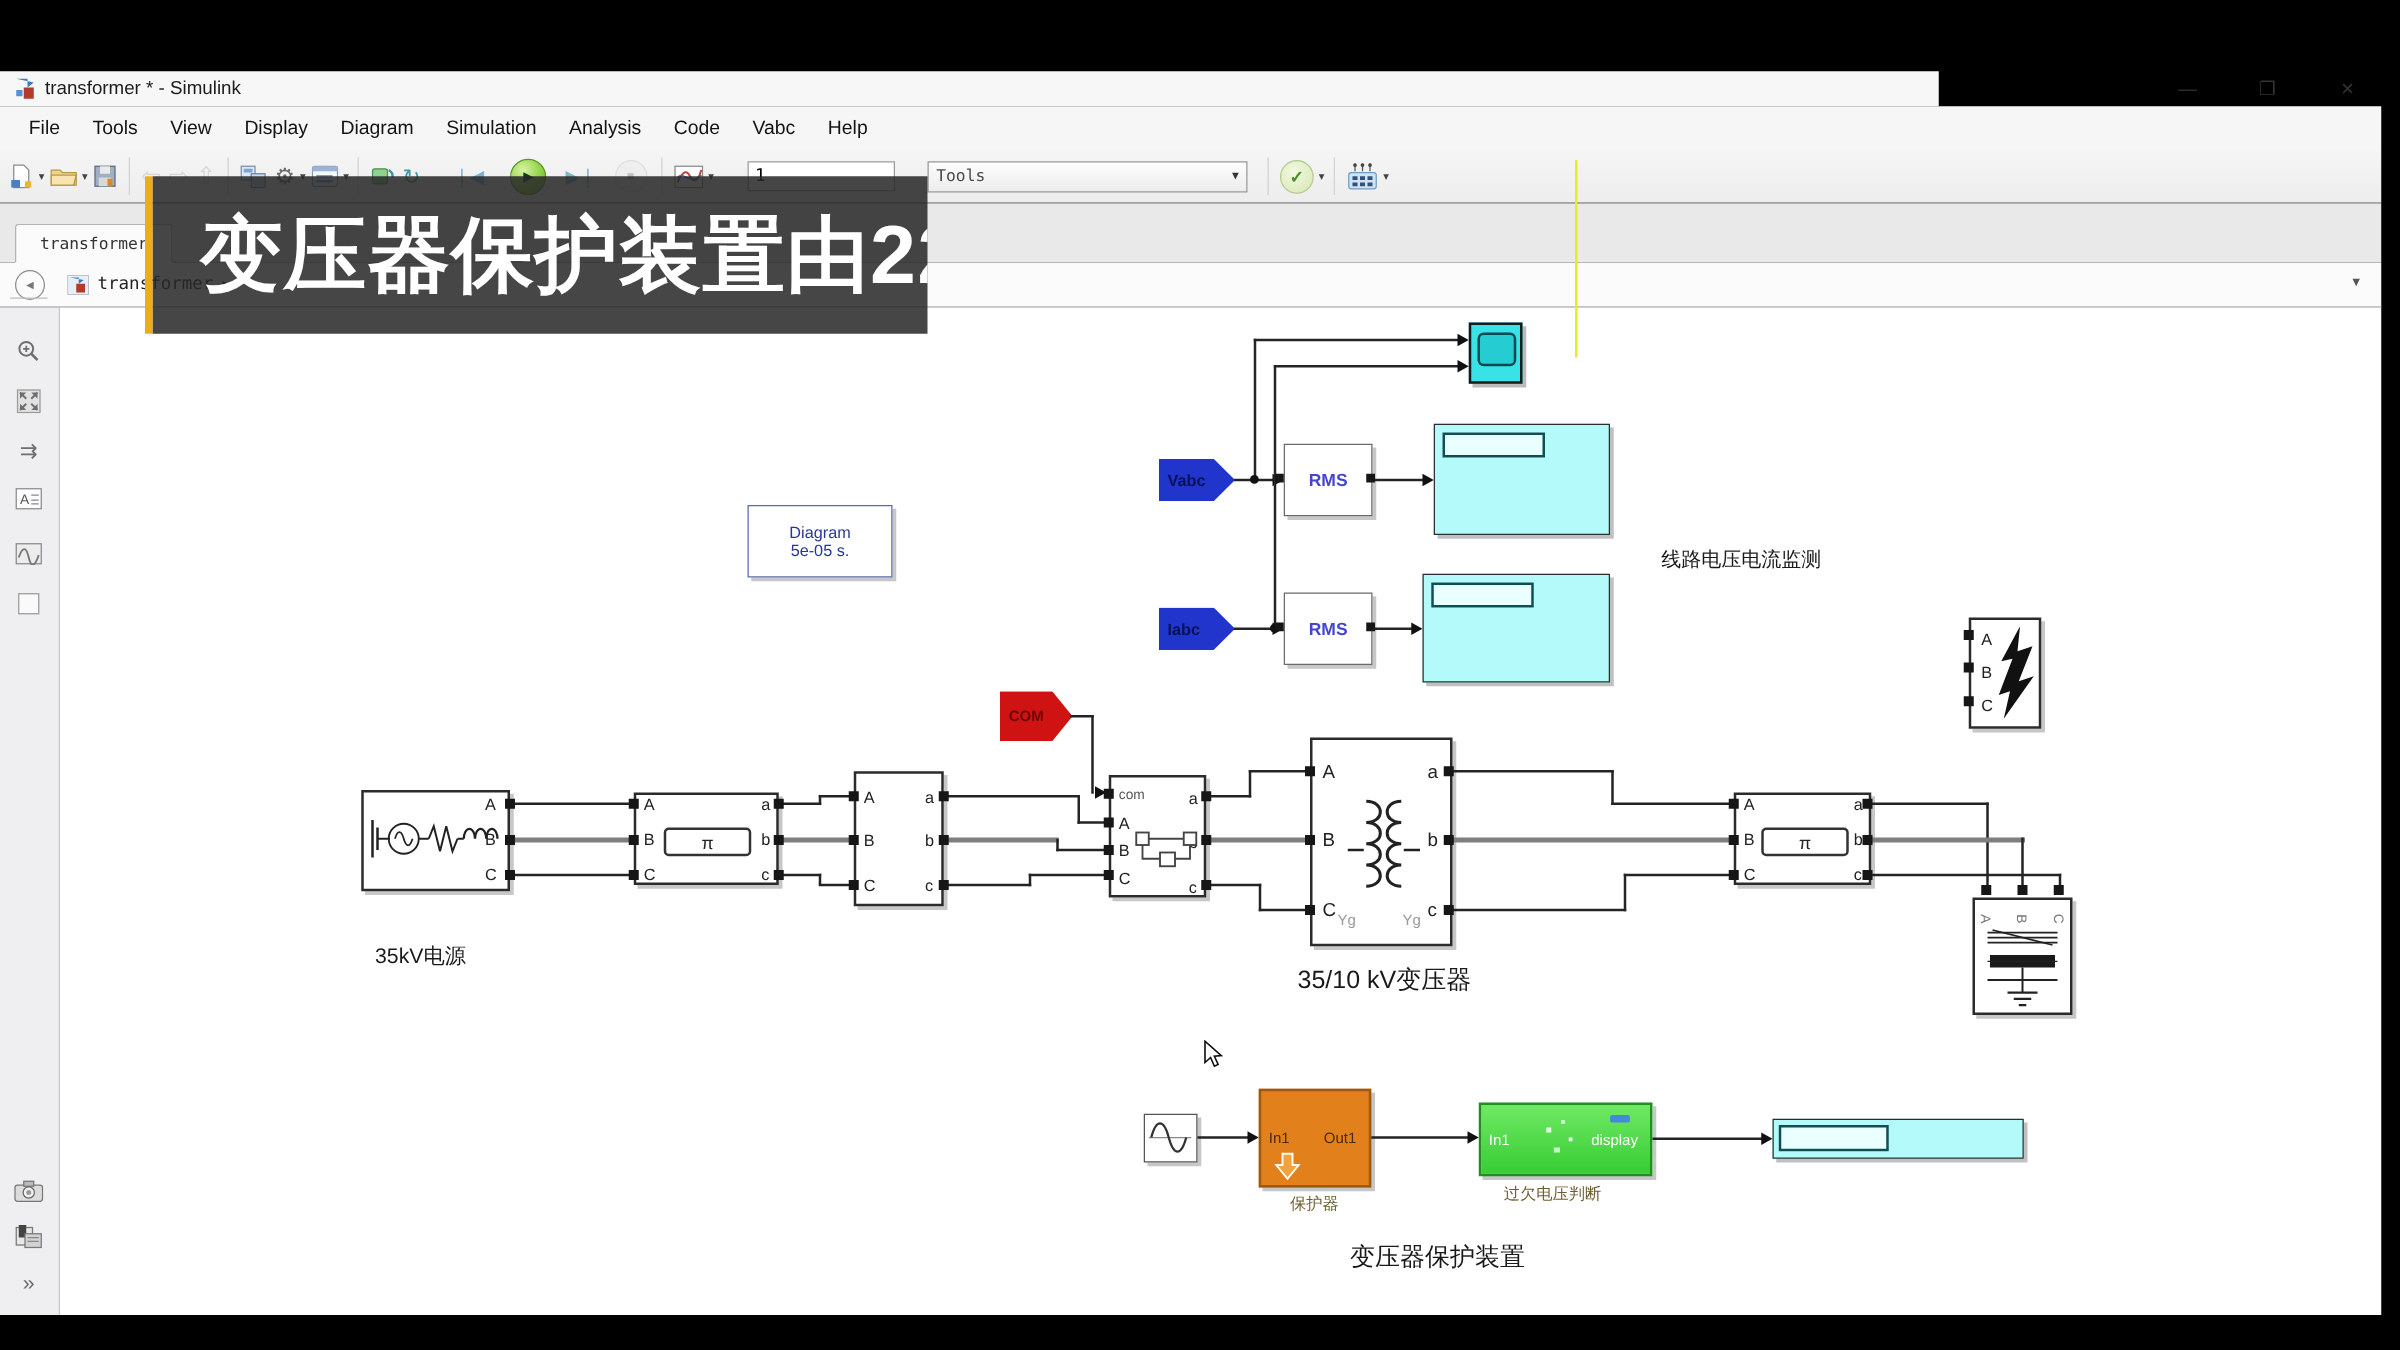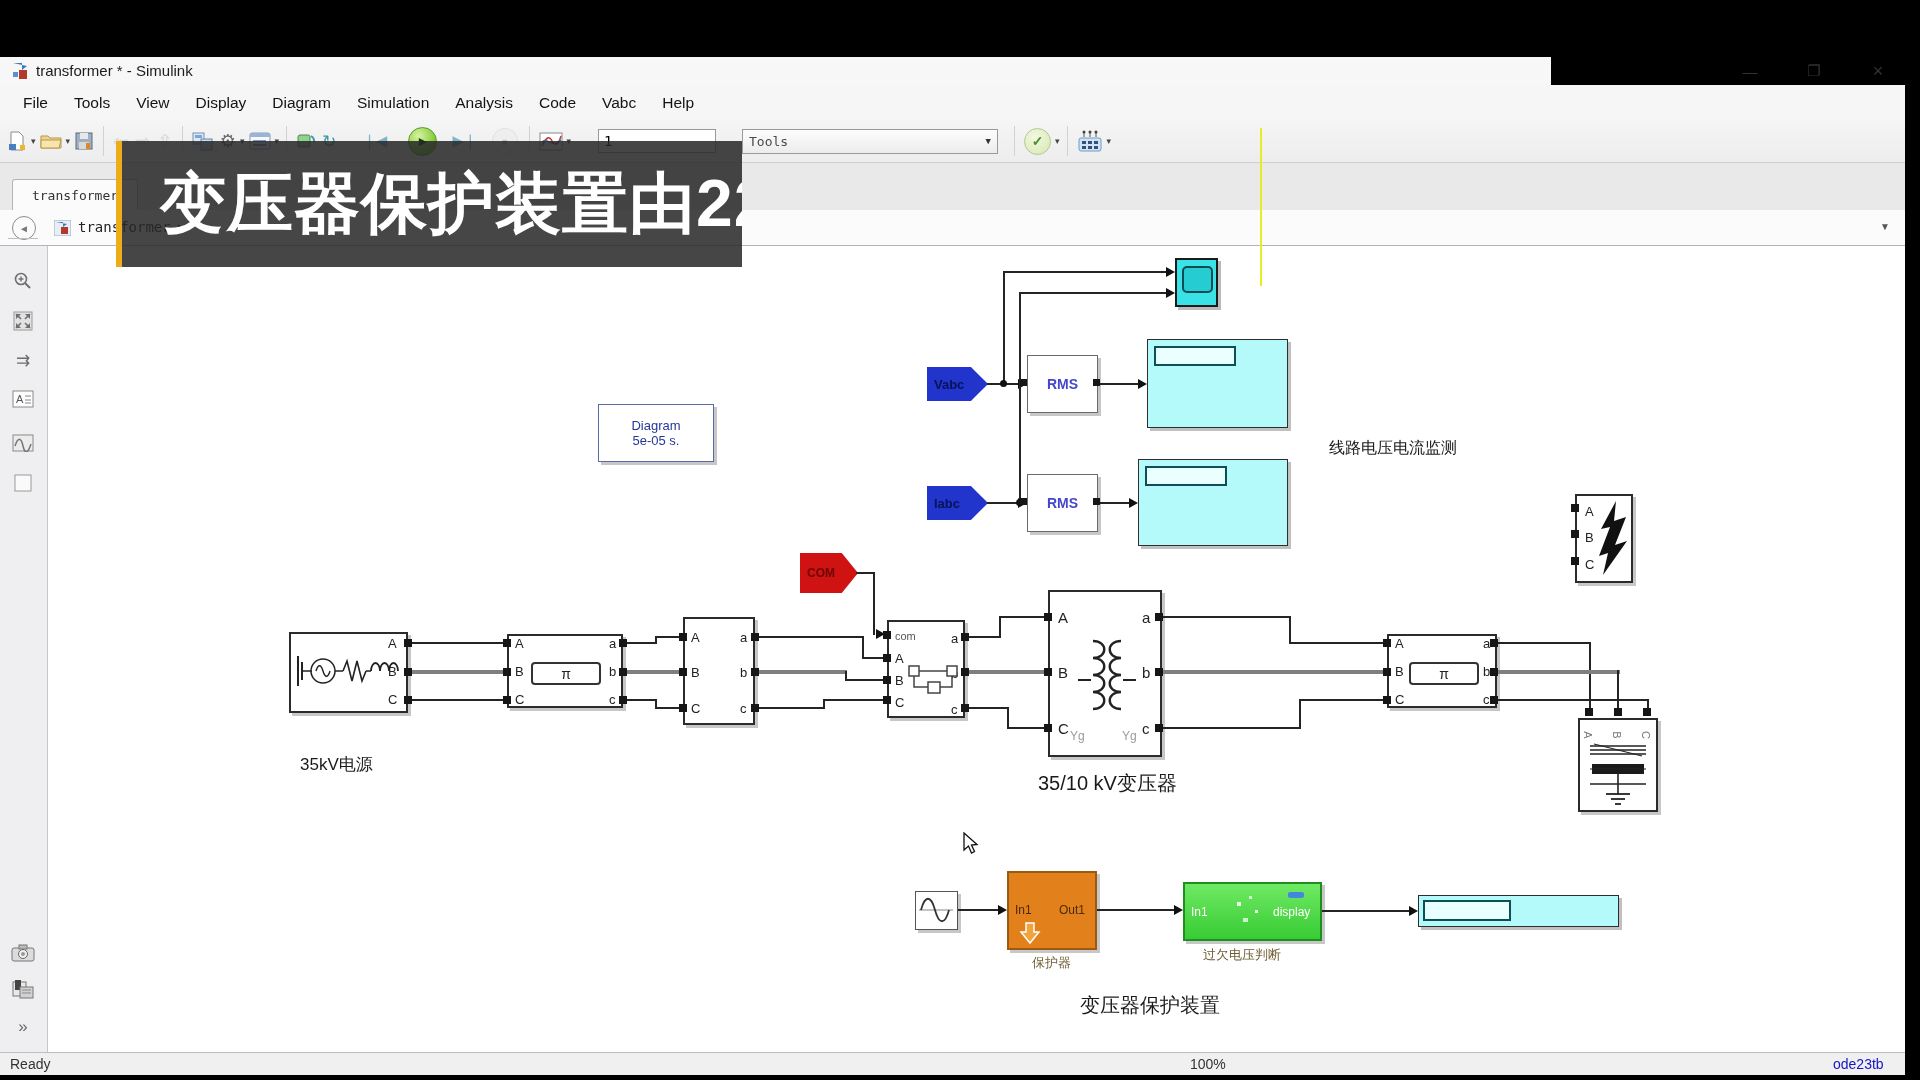--- a/index.html
+++ b/index.html
@@ -541,25 +541,20 @@
   <div class="ann" style="left:1038px;top:770px;font-size:20px">35/10 kV变压器</div>
   <div class="ann" style="left:1329px;top:438px;font-size:16px">线路电压电流监测</div>
   <div class="ann" style="left:1032px;top:954px;font-size:13px;color:#6e5e33">保护器</div>
   <div class="ann" style="left:1203px;top:946px;font-size:13px;color:#6e5e33">过欠电压判断</div>
   <div class="ann" style="left:1080px;top:992px;font-size:20px">变压器保护装置</div>
 
   <svg class="abs" style="left:963px;top:832px;z-index:70" width="18" height="24">
     <polygon points="1,1 1,18 5.5,14 8.5,21 11.5,19.5 8.5,13 14,12.5" fill="#fff" stroke="#111" stroke-width="1.3"></polygon>
   </svg>
 
-  <div class="abs" id="statusbar">
-    <span class="abs" style="left:10px;top:3px">Ready</span>
-    <span class="abs" style="left:1190px;top:3px">100%</span>
-    <span class="abs" style="left:1833px;top:3px;color:#1414c8">ode23tb</span>
-  </div>
 
   <div class="abs" id="overlay">
     <span>变压器保护装置由22</span>
   </div>
   <div class="abs" id="goldbar" style="background:#eead18"></div>
   <div class="abs" id="yline" style="background:#e6ee22"></div>
 
 </div>
 
 </body></html>

